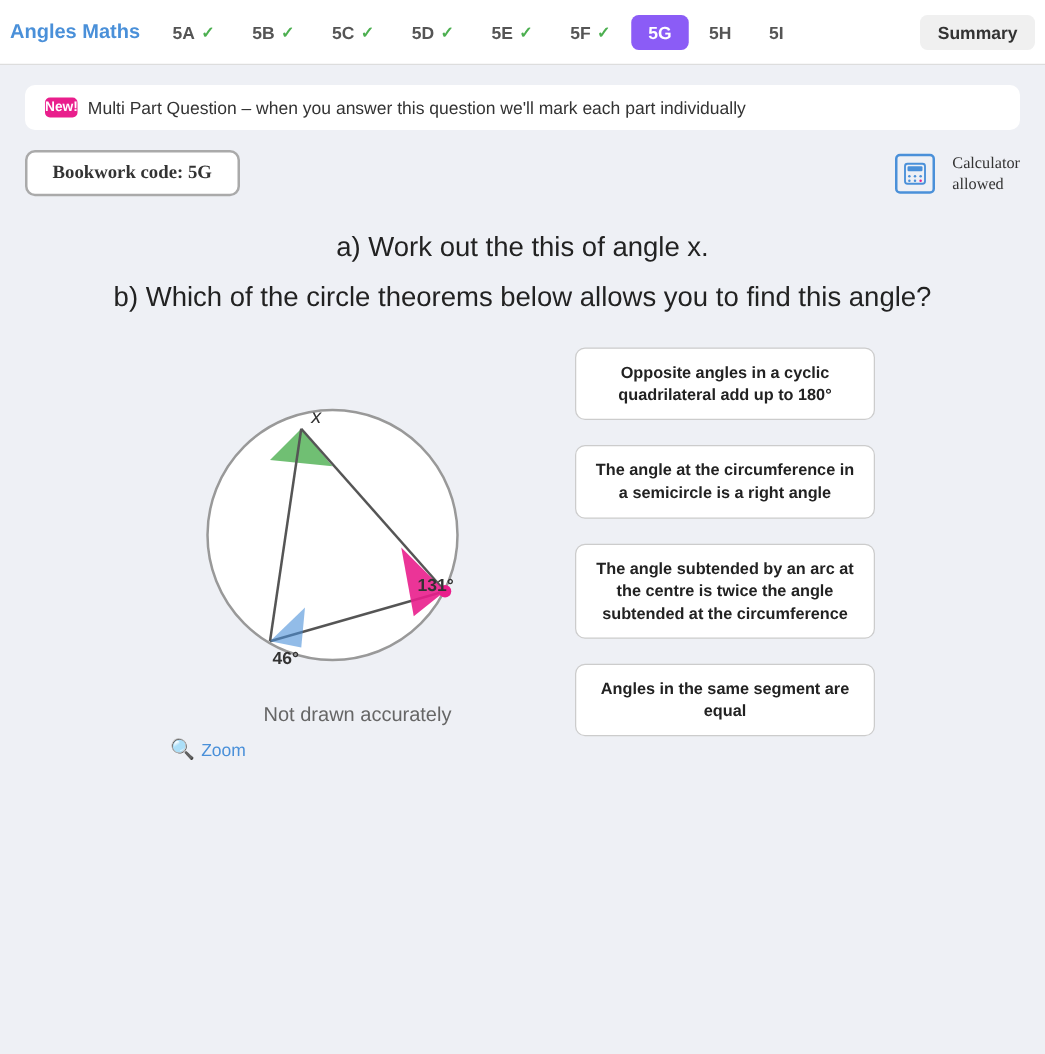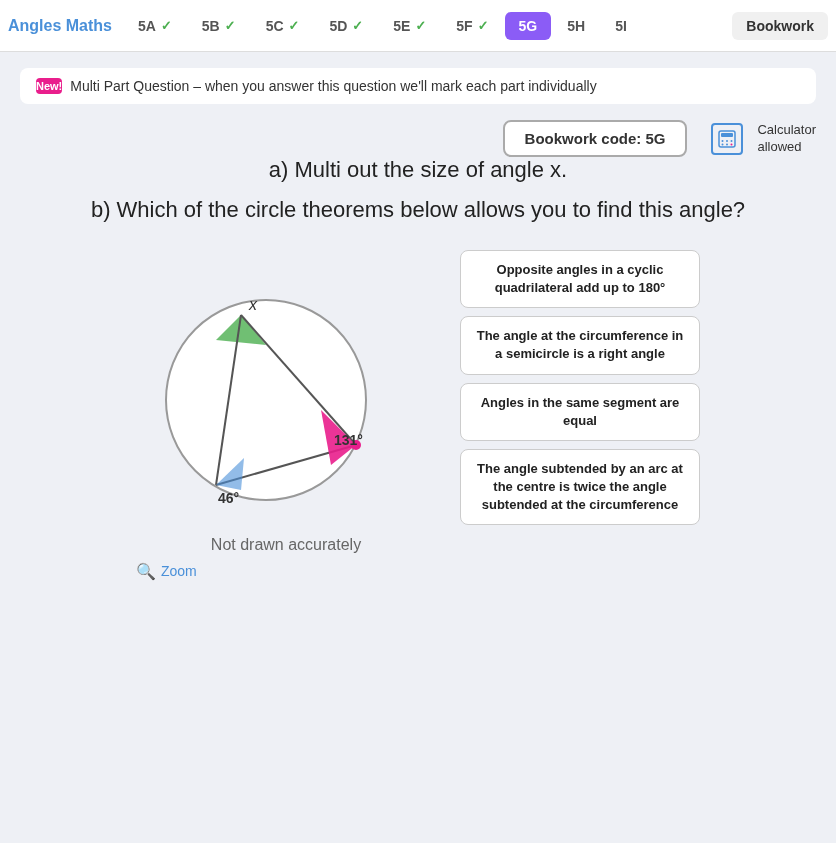--- a/index.html
+++ b/index.html
@@ -87,22 +87,24 @@
       font-size: 11px;
       font-weight: bold;
       padding: 2px 0;
       border-radius: 4px;
     }
 
     
     .bookwork-row {
       display: flex;
       align-items: center;
-      justify-content: flex-end;
+      justify-content: space-between;
       gap: 24px;
+      margin-bottom: 28px;
+      font-family: Liberation Serif, serif;
     }
     .bookwork-code-box {
       background: #fff;
       border: 2px solid #aaa;
       border-radius: 8px;
       padding: 8px 20px;
       font-size: 15px;
       font-weight: bold;
       color: #333;
     }
@@ -176,21 +178,21 @@
       color: #4a90d9;
       cursor: pointer;
       background: none;
       border: none;
     }
 
     
     .answer-options {
       display: flex;
       flex-direction: column;
-      gap: 8px;
+      gap: 20px;
       width: 240px;
     }
     .answer-option {
       background: #fff;
       border: 1.5px solid #ccc;
       border-radius: 8px;
       padding: 10px 14px;
       font-size: 13px;
       font-weight: 600;
       color: #222;
@@ -209,21 +211,21 @@
     <div id="nav-tabs-dynamic" style="display: flex; align-items: flex-end; gap: 2px; flex: 1 1 0%;">
         <button class="nav-tab inactive-light">5A <span class="check">✓</span></button>
         <button class="nav-tab inactive-light">5B <span class="check">✓</span></button>
         <button class="nav-tab inactive-light">5C <span class="check">✓</span></button>
         <button class="nav-tab inactive-light">5D <span class="check">✓</span></button>
         <button class="nav-tab inactive-light">5E <span class="check">✓</span></button>
         <button class="nav-tab inactive-light">5F <span class="check">✓</span></button>
         <button class="nav-tab active">5G</button>
         <button class="nav-tab inactive-light">5H</button>
         <button class="nav-tab inactive-light">5I</button>
-        <button class="nav-tab summary-tab" style="margin-left: auto;">Bookwork</button>
+        <button class="nav-tab summary-tab" style="margin-left: auto;">Summary</button>
       </div>
   </div>
 </div>
 
 <div class="main-content">
 
   <div class="new-banner">
     <span class="new-badge">New!</span>
     <span>Multi Part Question – when you answer this question we'll mark each part individually</span>
   </div>
@@ -244,21 +246,21 @@
         </svg>
       </div>
       <div style="line-height:1.3">
         <div style="white-space:pre-line">Calculator
 allowed</div>
       </div>
     </div>
   </div>
 
   <div class="question-section">
-    <div class="question-part-a">a) Multi out the size of angle x.</div>
+    <div class="question-part-a">a) Work out the this of angle x.</div>
     <div class="question-part-b">b) Which of the circle theorems below allows you to find this angle?</div>
   </div>
 
   <div class="diagram-answers-row">
 
     <div class="circle-diagram">
       <svg width="280" height="280" viewBox="0 0 280 280">
 
         <circle cx="130" cy="150" r="100" fill="white" stroke="#999" stroke-width="2"></circle>
 
@@ -283,18 +285,18 @@
       <div class="not-drawn">Not drawn accurately</div>
       <button class="zoom-btn">
         <span style="font-size:16px">🔍</span>
         <span>Zoom</span>
       </button>
     </div>
 
     <div class="answer-options" id="answer-options-container">
     <div class="answer-option">Opposite angles in a cyclic quadrilateral add up to 180°</div>
         <div class="answer-option">The angle at the circumference in a semicircle is a right angle</div>
+        <div class="answer-option">The angle subtended by an arc at the centre is twice the angle subtended at the circumference</div>
         <div class="answer-option">Angles in the same segment are equal</div>
-        <div class="answer-option">The angle subtended by an arc at the centre is twice the angle subtended at the circumference</div>
       </div>
 
   </div>
 </div>
 
 </body></html>

